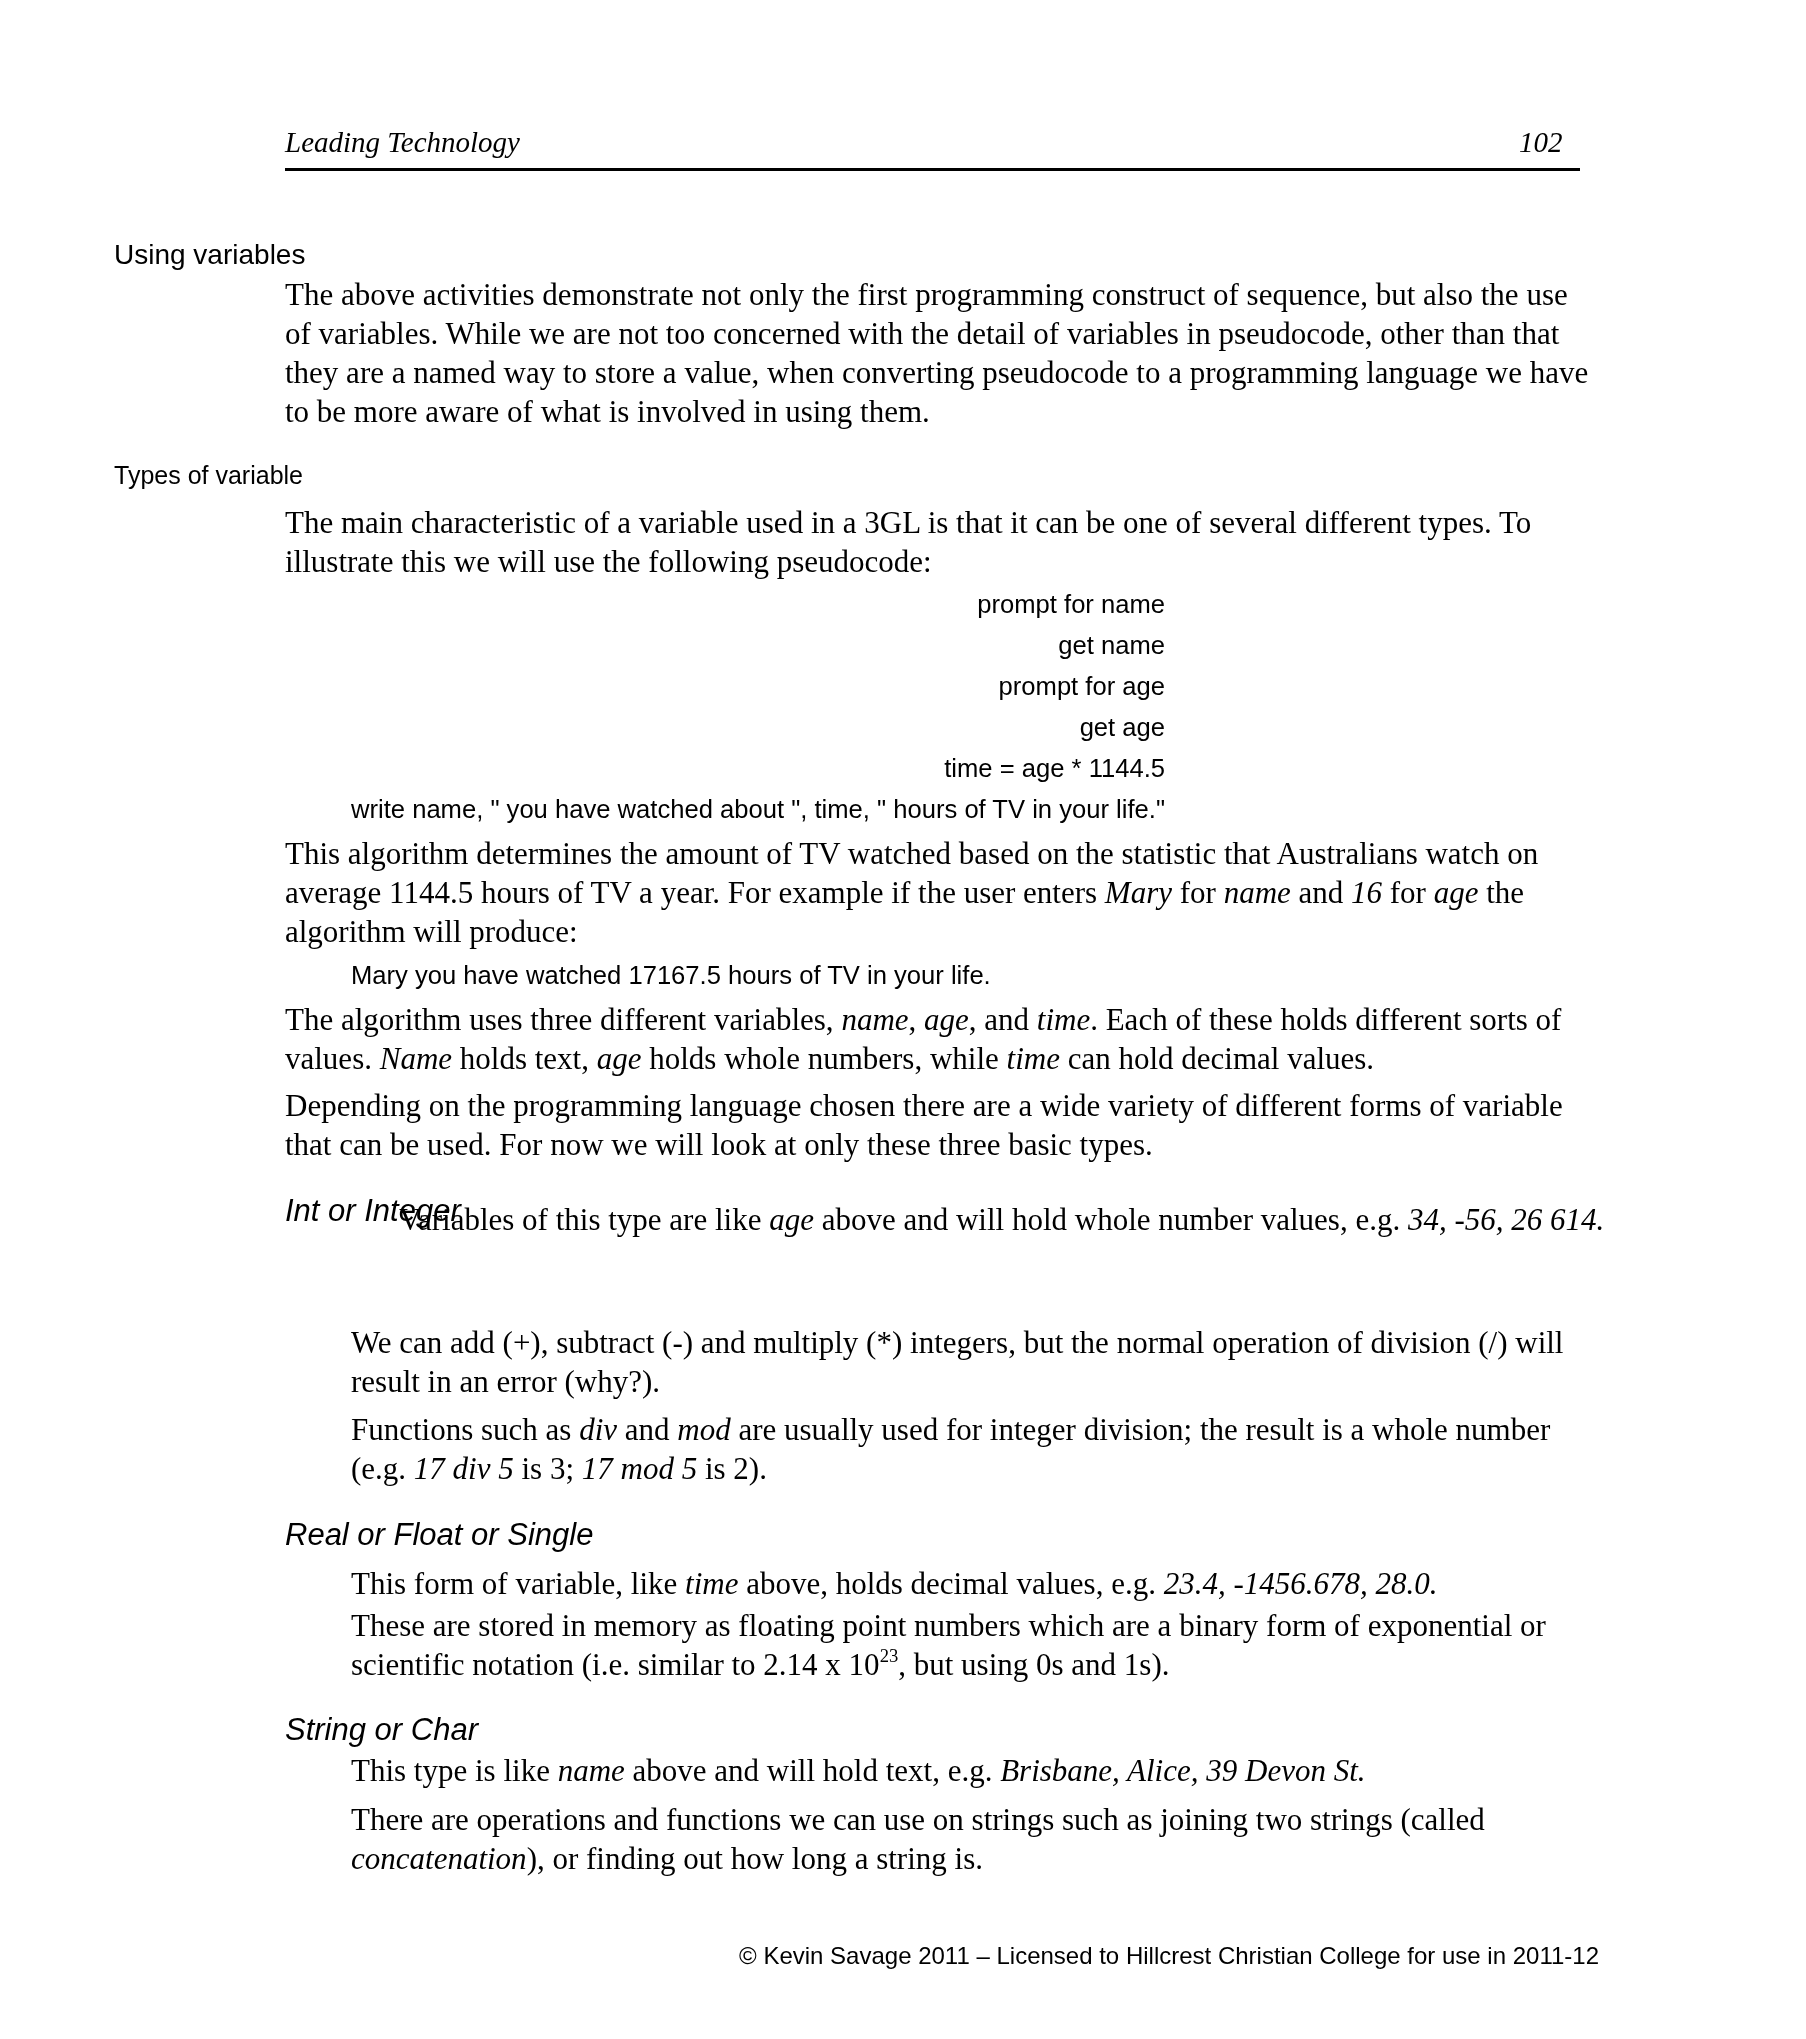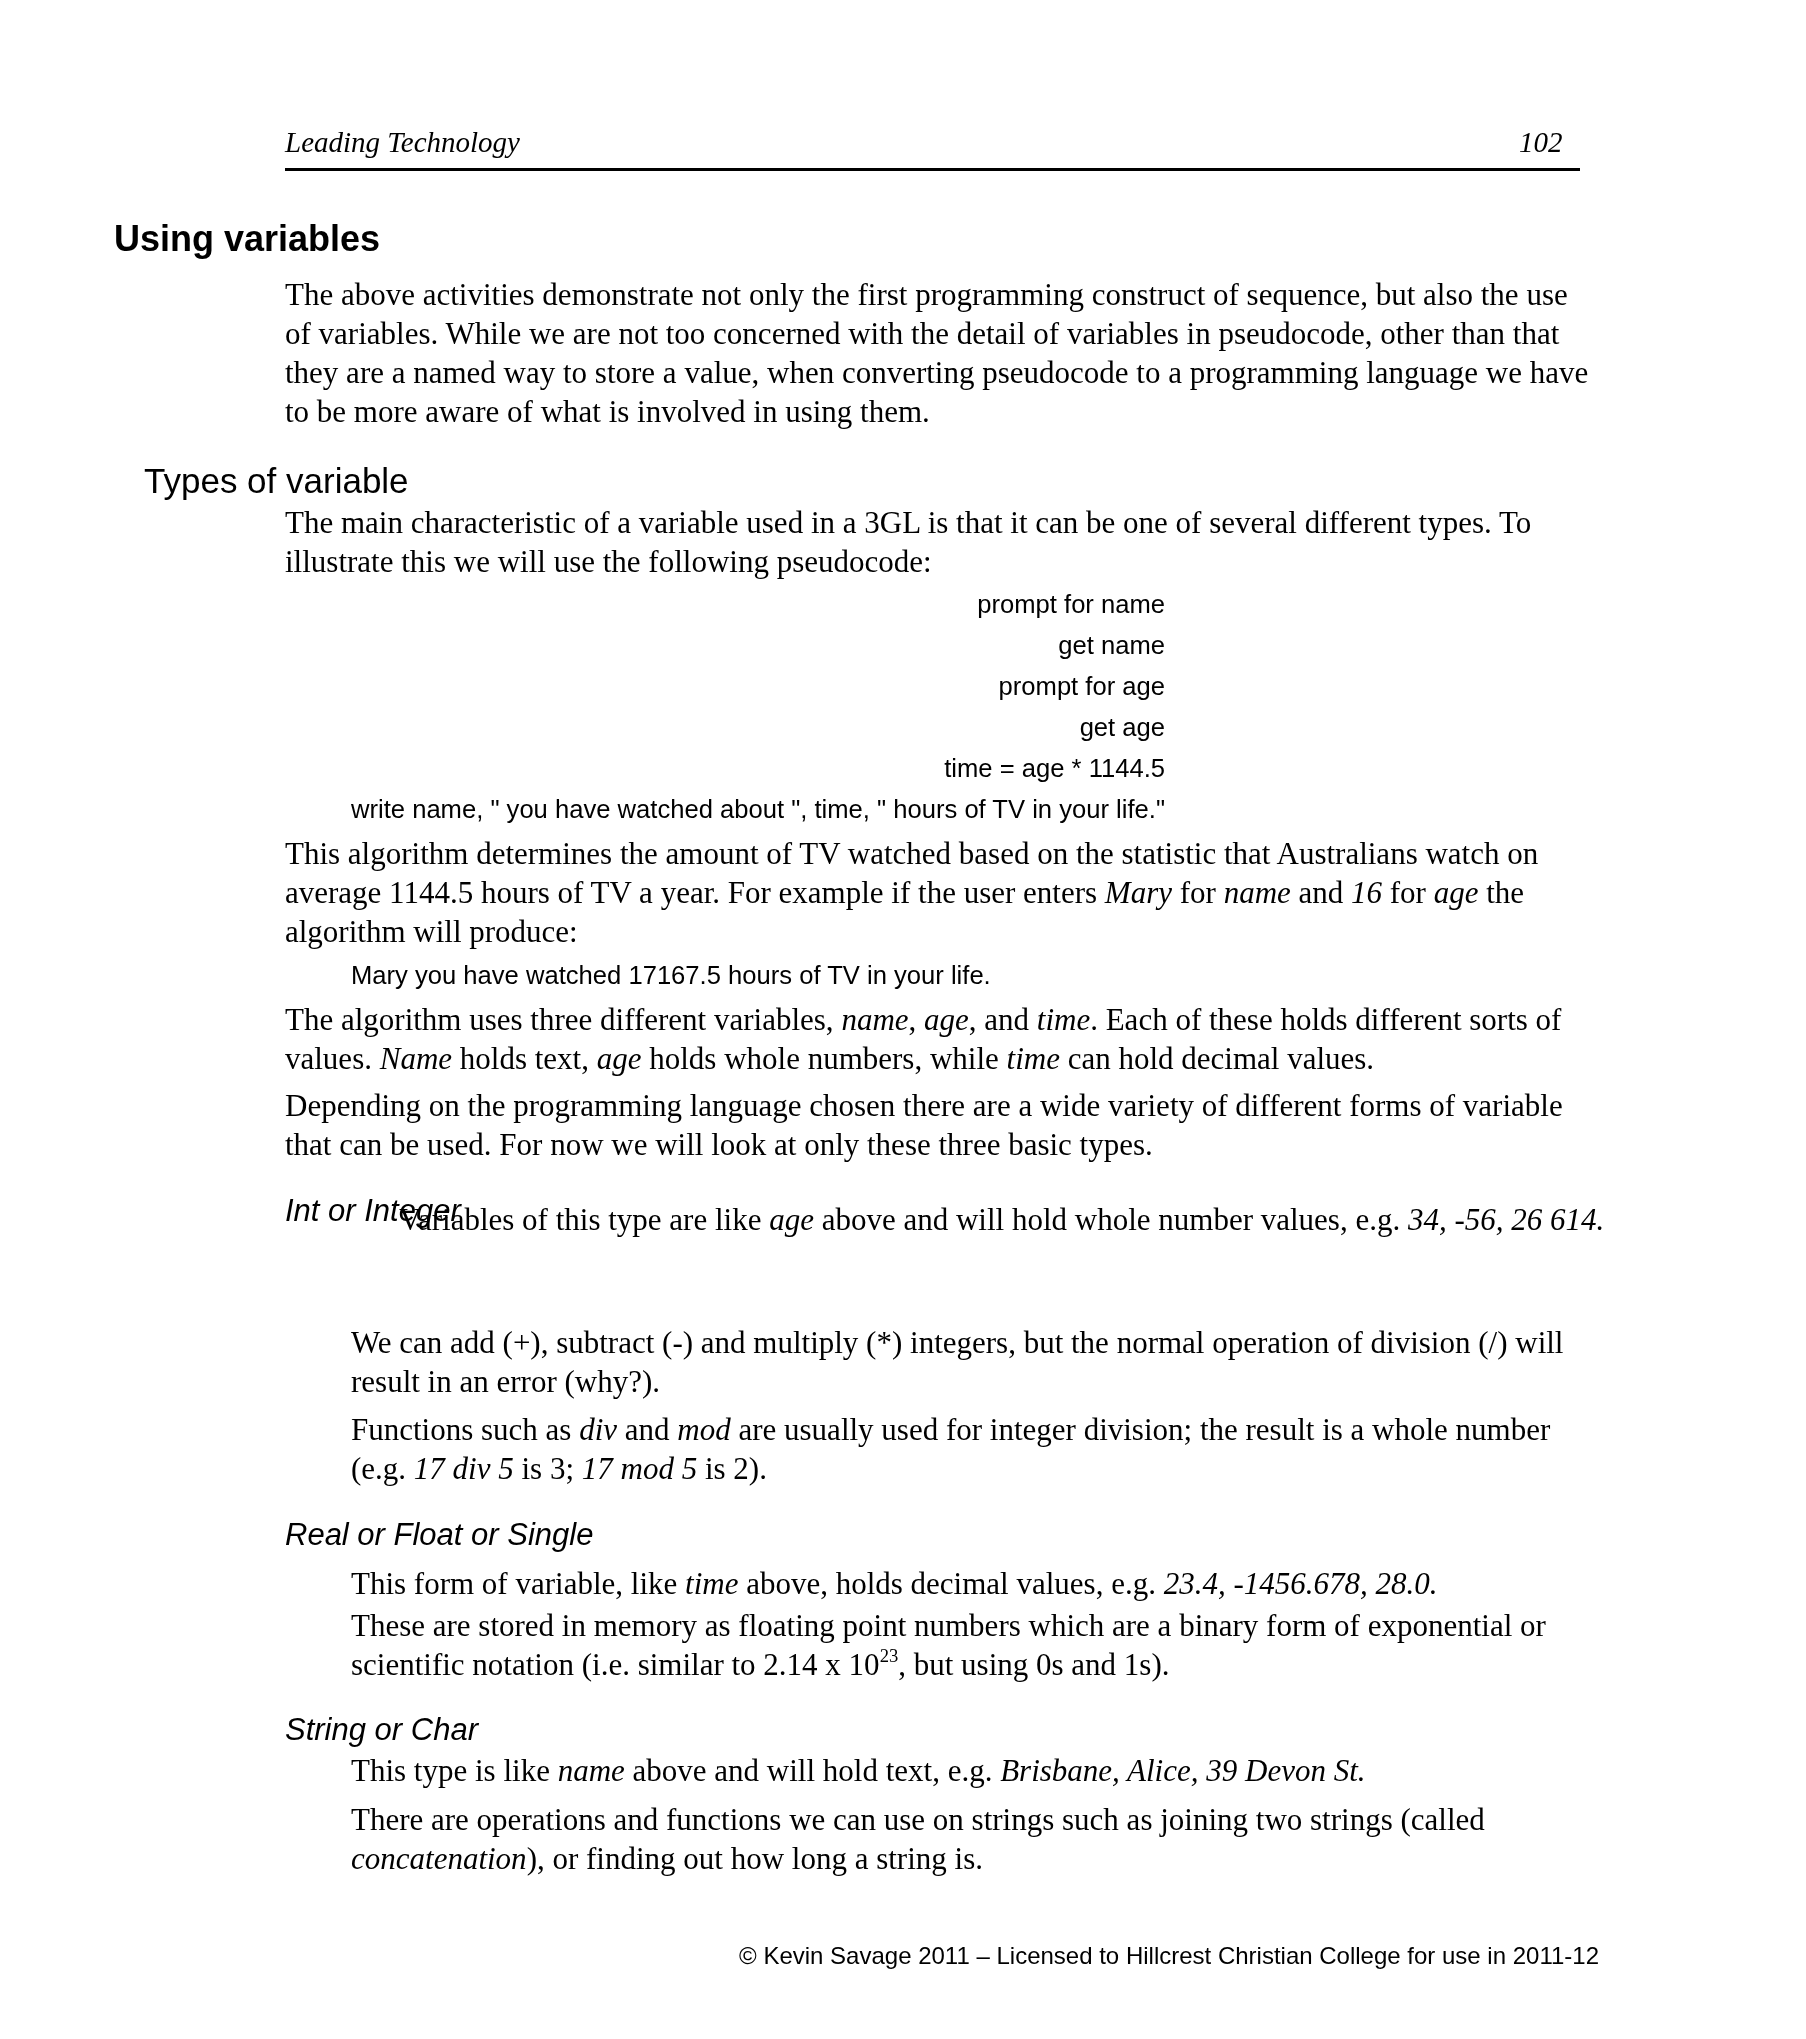--- a/index.html
+++ b/index.html
@@ -3,22 +3,22 @@
 <meta charset="utf-8">
 <style>
   html, body { margin:0; padding:0; background:#ffffff; }
   body { width:1807px; height:2040px; position:relative; overflow:hidden; color:#000; }
   .serif { font-family: "Liberation Serif", "DejaVu Serif", serif; }
   .sans { font-family: "Liberation Sans", "DejaVu Sans", sans-serif; }
   .abs { position:absolute; }
   #header { left:285px; top:126px; width:1295px; height:42px; border-bottom:3.5px solid #000; }
   #header .title { position:absolute; left:0; top:0; font-style:italic; font-size:29px; }
   #header .page { position:absolute; right:17.6px; top:0; font-style:italic; font-size:29px; }
-  .h1 { font-weight:bold; font-size:36px; }
-  .h2 { font-size:35px;margin-left:30px; }
+  .h1 { font-weight:normal; font-size:28px;margin-top:21px; }
+  .h2 { font-size:25px; }
   .h3 { font-style:italic; font-size:31px; }
   .p { font-size:31px; line-height:39px; width:1306px; }
   .p.ind { width:1253px; }
   .code { font-size:25.6px; line-height:41px; }
   .footer { font-size:24px; }
   i { font-style:italic; }
   sup { font-size:0.6em; vertical-align: 0.7em; line-height:0; }
 </style>
 </head>
 <body>

